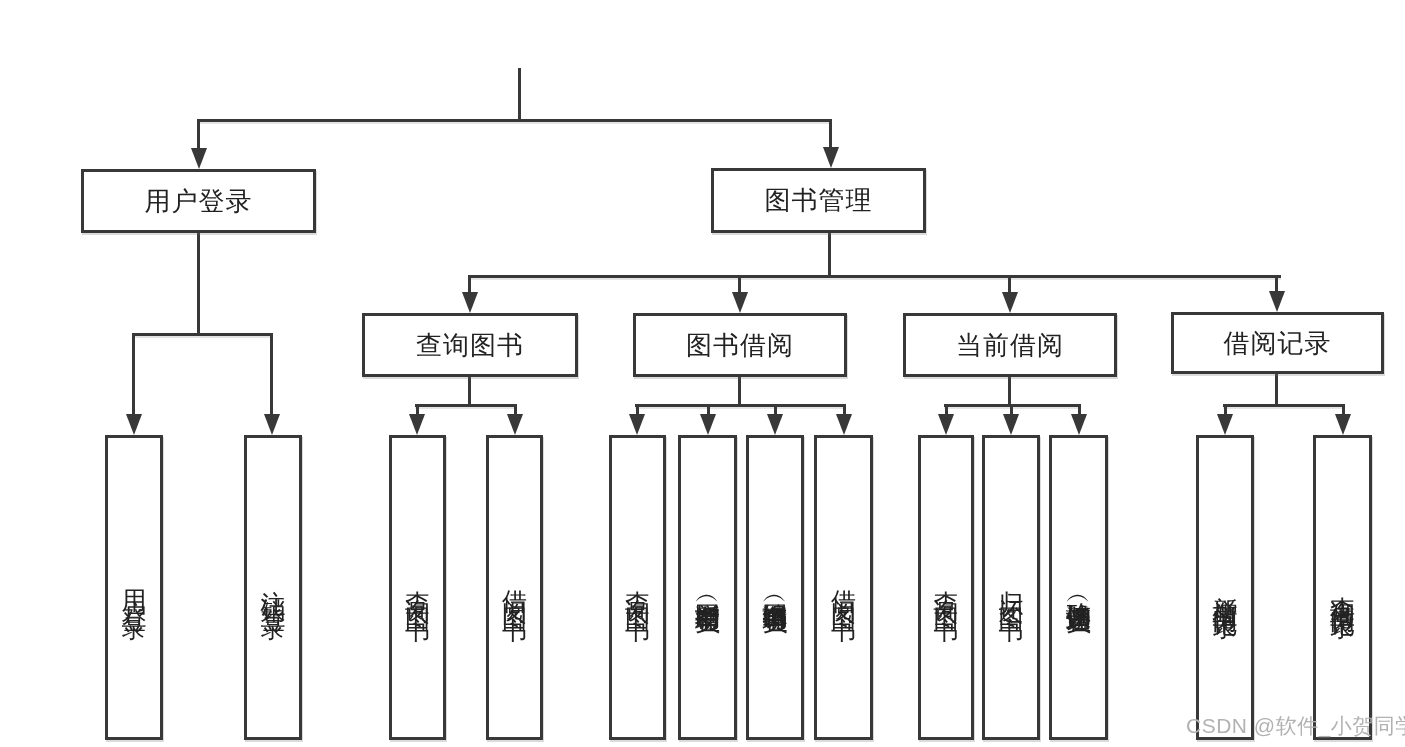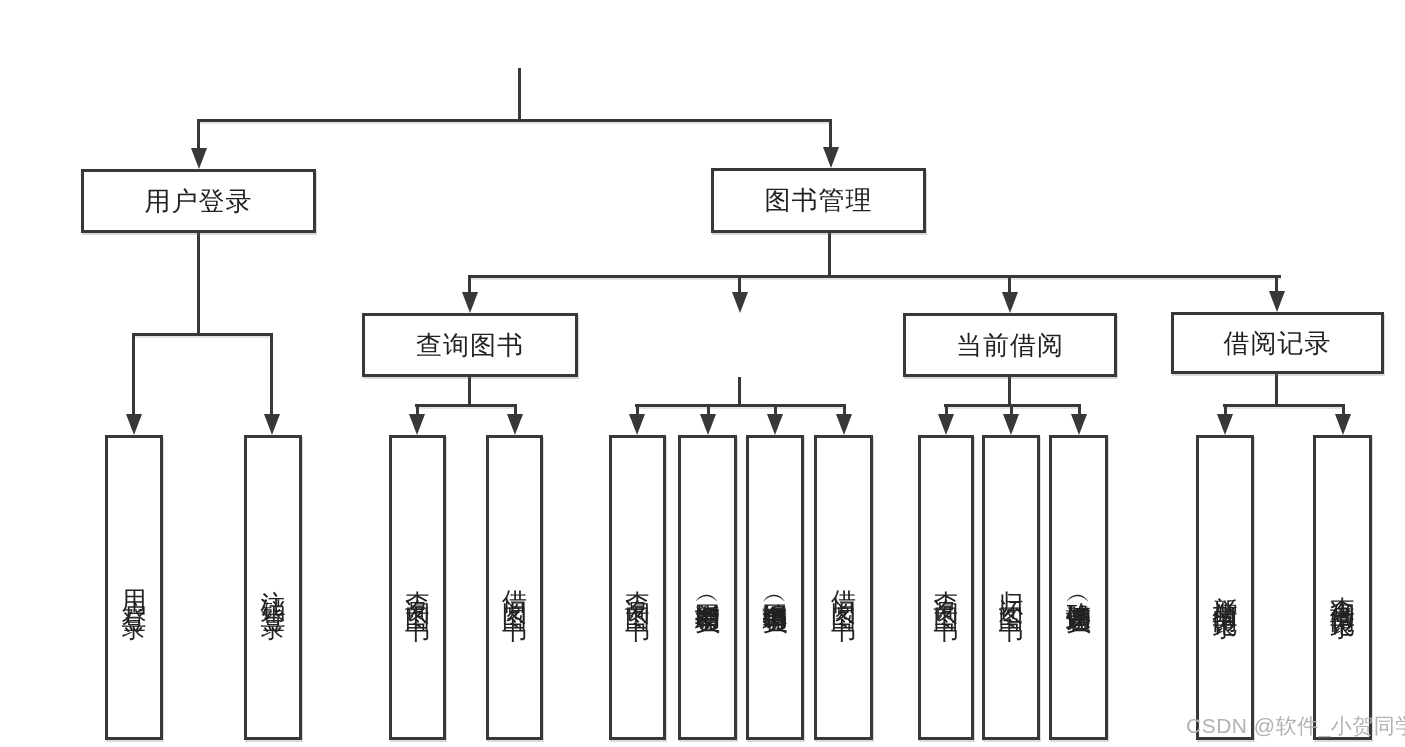--- a/index.html
+++ b/index.html
@@ -102,20 +102,23 @@
   <div class="box" style="left:81px;top:169px;width:235px;height:64px">
     <span class="lbl">用户登录</span>
   </div>
   <div class="box" style="left:711px;top:168px;width:215px;height:65px">
     <span class="lbl">图书管理</span>
   </div>
 
   <div class="box" style="left:362px;top:313px;width:216px;height:64px">
     <span class="lbl">查询图书</span>
   </div>
+  <div class="box" style="left:633px;top:313px;width:214px;height:64px">
+    <span class="lbl">图书借阅</span>
+  </div>
   <div class="box" style="left:903px;top:313px;width:214px;height:64px">
     <span class="lbl">当前借阅</span>
   </div>
   <div class="box" style="left:1171px;top:312px;width:213px;height:62px">
     <span class="lbl">借阅记录</span>
   </div>
 
   <div class="box leaf v4" style="left:105px;top:435px;width:58px;height:305px">
     <span class="lbl">用户登录</span>
   </div>

